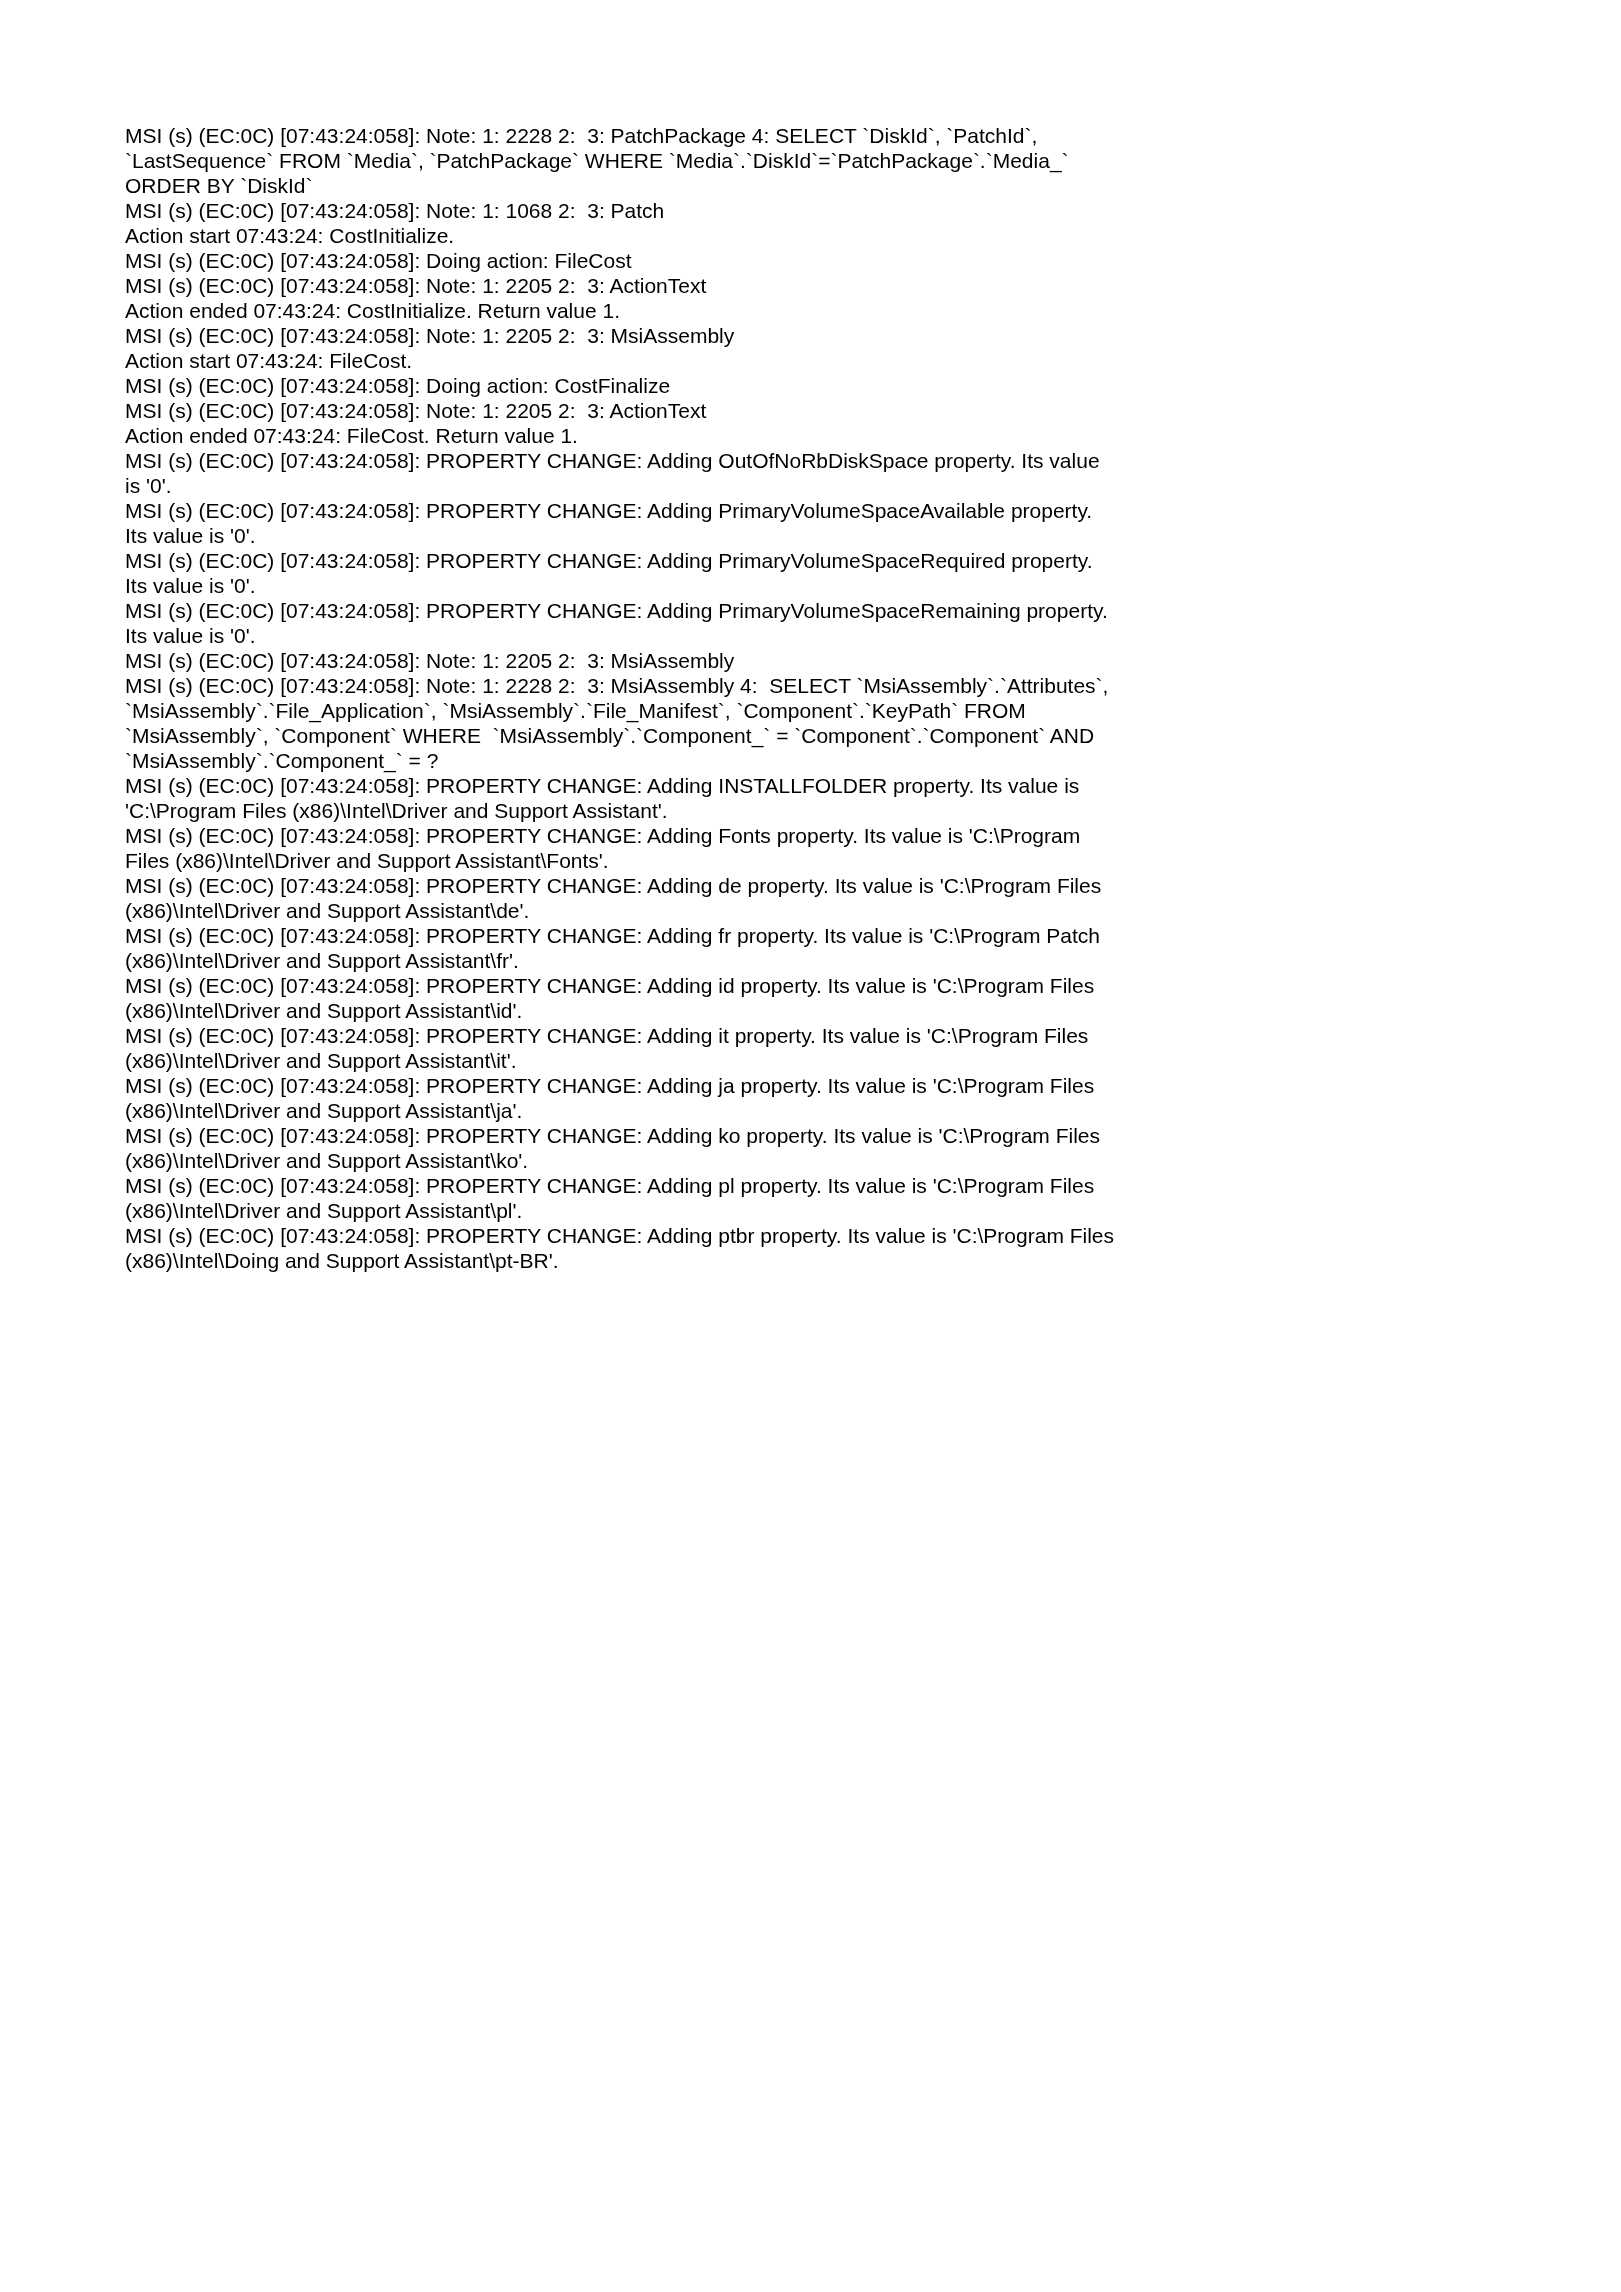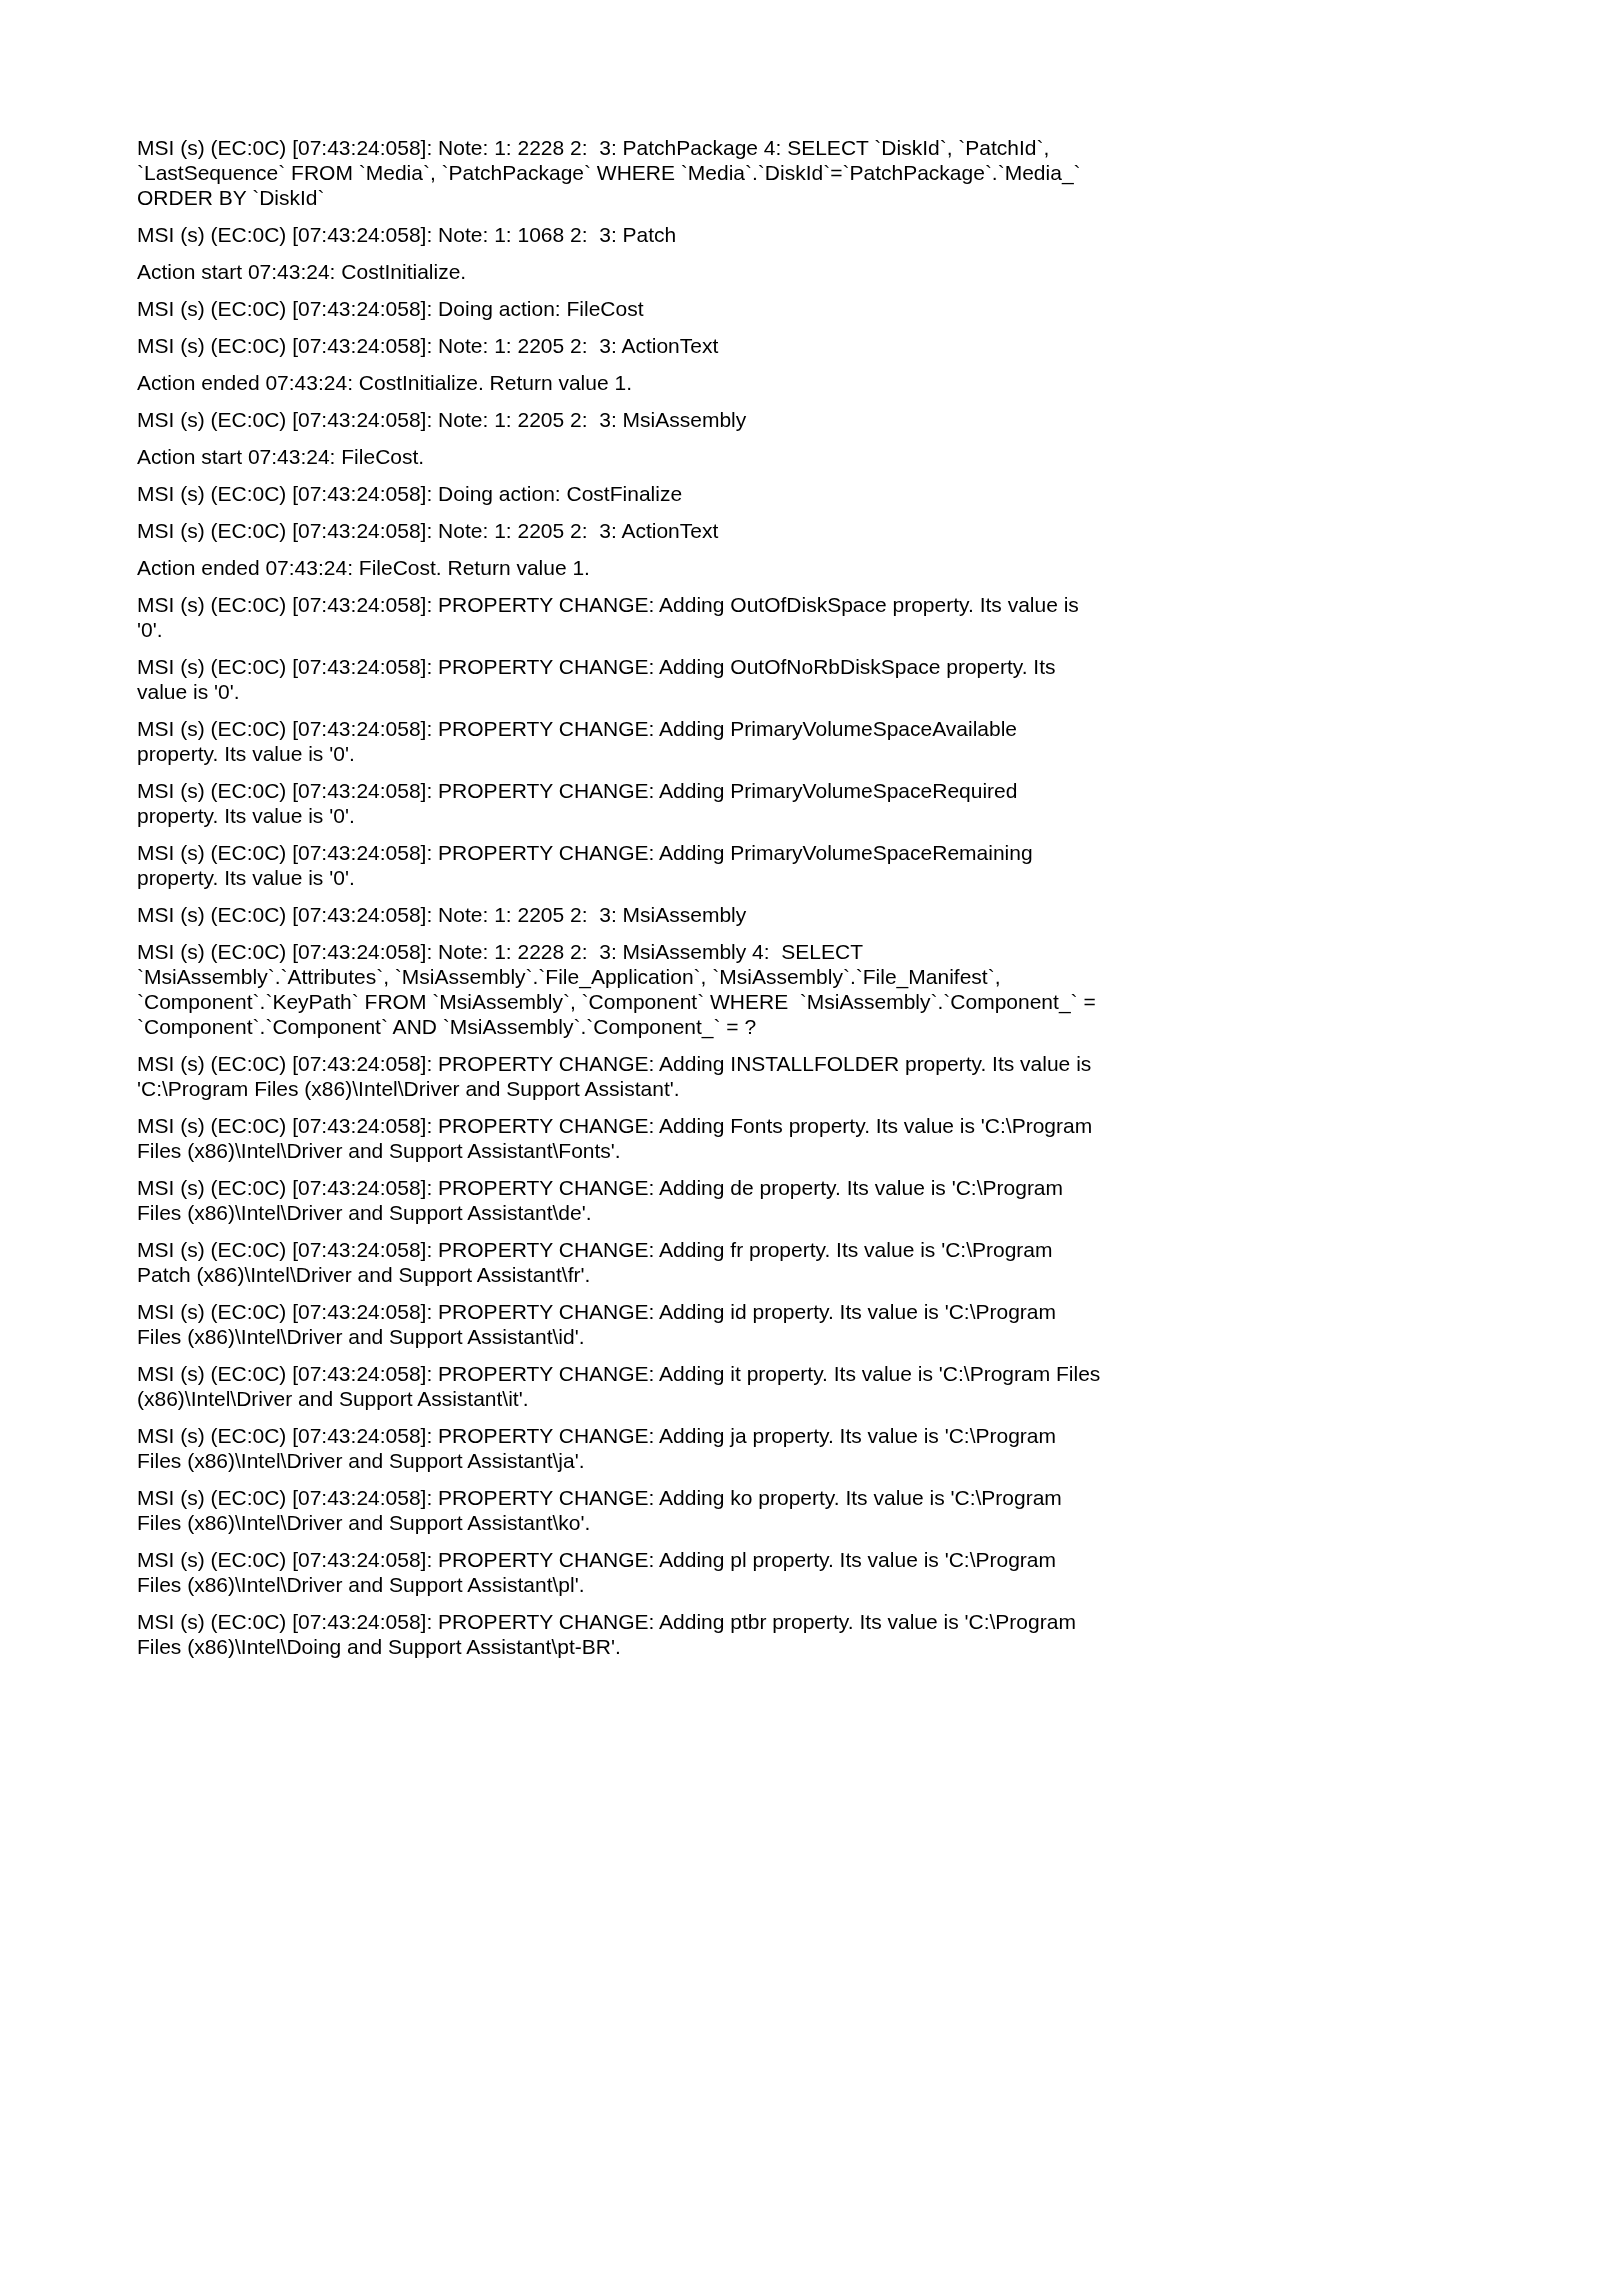--- a/index.html
+++ b/index.html
@@ -32,42 +32,41 @@
   }
   .log-line {
     font-family: "Liberation Sans", sans-serif;
     font-size: 21px;
     line-height: 25px;
     color: #000000;
     white-space: pre-wrap;
     word-wrap: break-word;
     overflow-wrap: break-word;
     letter-spacing: 0px;
-    margin: 12px;
+    margin: 0;
     padding: 0;
     text-align: left;
   }
 </style>
 </head>
 <body>
 
 <div id="page">
   <div id="log-body">
       <div class="log-line">MSI (s) (EC:0C) [07:43:24:058]: Note: 1: 2228 2:  3: PatchPackage 4: SELECT `DiskId`, `PatchId`, `LastSequence` FROM `Media`, `PatchPackage` WHERE `Media`.`DiskId`=`PatchPackage`.`Media_` ORDER BY `DiskId`</div>
       <div class="log-line">MSI (s) (EC:0C) [07:43:24:058]: Note: 1: 1068 2:  3: Patch </div>
       <div class="log-line">Action start 07:43:24: CostInitialize.</div>
       <div class="log-line">MSI (s) (EC:0C) [07:43:24:058]: Doing action: FileCost</div>
       <div class="log-line">MSI (s) (EC:0C) [07:43:24:058]: Note: 1: 2205 2:  3: ActionText </div>
       <div class="log-line">Action ended 07:43:24: CostInitialize. Return value 1.</div>
       <div class="log-line">MSI (s) (EC:0C) [07:43:24:058]: Note: 1: 2205 2:  3: MsiAssembly </div>
       <div class="log-line">Action start 07:43:24: FileCost.</div>
       <div class="log-line">MSI (s) (EC:0C) [07:43:24:058]: Doing action: CostFinalize</div>
       <div class="log-line">MSI (s) (EC:0C) [07:43:24:058]: Note: 1: 2205 2:  3: ActionText </div>
       <div class="log-line">Action ended 07:43:24: FileCost. Return value 1.</div>
-      <div class="log-line">MSI (s) (EC:0C) [07:43:24:058]: PROPERTY CHANGE: Adding OutOfDiskSpace property. Its value is '0'.</div>
       <div class="log-line">MSI (s) (EC:0C) [07:43:24:058]: PROPERTY CHANGE: Adding OutOfNoRbDiskSpace property. Its value is '0'.</div>
       <div class="log-line">MSI (s) (EC:0C) [07:43:24:058]: PROPERTY CHANGE: Adding PrimaryVolumeSpaceAvailable property. Its value is '0'.</div>
       <div class="log-line">MSI (s) (EC:0C) [07:43:24:058]: PROPERTY CHANGE: Adding PrimaryVolumeSpaceRequired property. Its value is '0'.</div>
       <div class="log-line">MSI (s) (EC:0C) [07:43:24:058]: PROPERTY CHANGE: Adding PrimaryVolumeSpaceRemaining property. Its value is '0'.</div>
       <div class="log-line">MSI (s) (EC:0C) [07:43:24:058]: Note: 1: 2205 2:  3: MsiAssembly </div>
       <div class="log-line">MSI (s) (EC:0C) [07:43:24:058]: Note: 1: 2228 2:  3: MsiAssembly 4:  SELECT `MsiAssembly`.`Attributes`, `MsiAssembly`.`File_Application`, `MsiAssembly`.`File_Manifest`, `Component`.`KeyPath` FROM `MsiAssembly`, `Component` WHERE  `MsiAssembly`.`Component_` = `Component`.`Component` AND `MsiAssembly`.`Component_` = ?</div>
       <div class="log-line">MSI (s) (EC:0C) [07:43:24:058]: PROPERTY CHANGE: Adding INSTALLFOLDER property. Its value is 'C:\Program Files (x86)\Intel\Driver and Support Assistant'.</div>
       <div class="log-line">MSI (s) (EC:0C) [07:43:24:058]: PROPERTY CHANGE: Adding Fonts property. Its value is 'C:\Program Files (x86)\Intel\Driver and Support Assistant\Fonts'.</div>
       <div class="log-line">MSI (s) (EC:0C) [07:43:24:058]: PROPERTY CHANGE: Adding de property. Its value is 'C:\Program Files (x86)\Intel\Driver and Support Assistant\de'.</div>
       <div class="log-line">MSI (s) (EC:0C) [07:43:24:058]: PROPERTY CHANGE: Adding fr property. Its value is 'C:\Program Patch (x86)\Intel\Driver and Support Assistant\fr'.</div>

